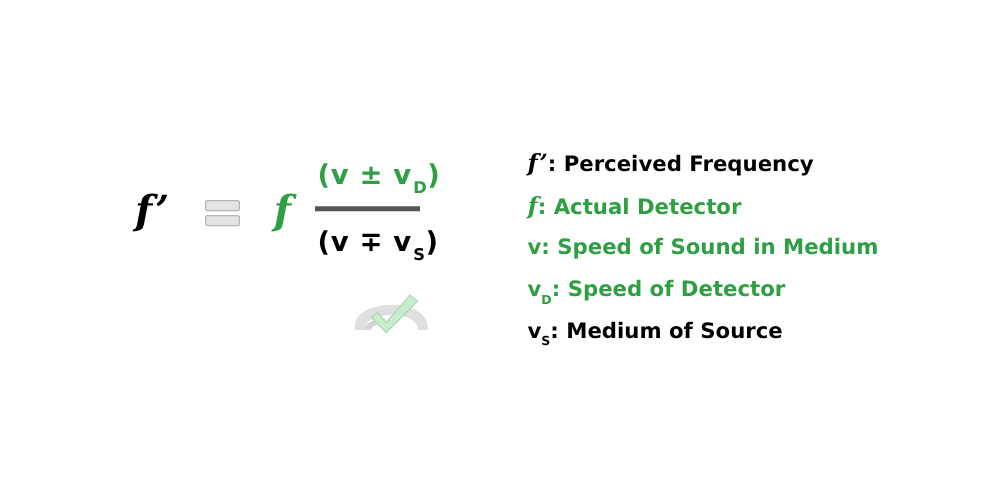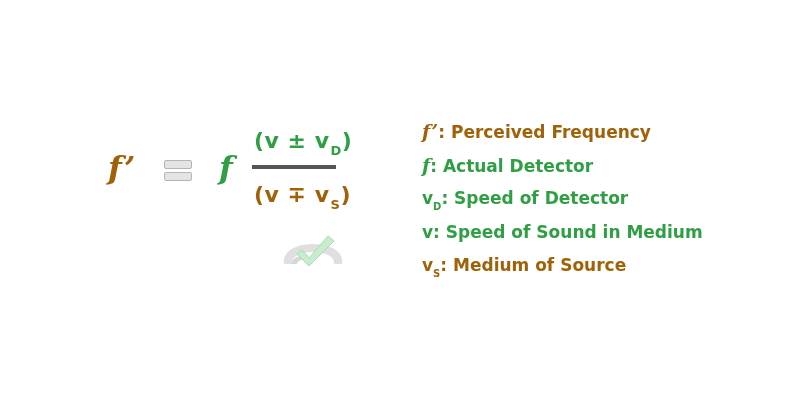--- a/index.html
+++ b/index.html
@@ -7,21 +7,21 @@
       padding: 0;
       background: #ffffff;
     }
     body {
       width: 800px;
       height: 400px;
       position: relative;
       overflow: hidden;
       font-family: "DejaVu Sans", sans-serif;
     }
-    .light { color: #a16207; }
+    .light { color: #000000; }
     .dark { color: #2f9f44; }
 
     .f-prime {
       position: absolute;
       left: 108px;
       top: 150px;
       font-family: "DejaVu Serif", serif;
       font-style: italic;
       font-weight: bold;
       font-size: 32px;
@@ -146,21 +146,21 @@
 </div>
 
 <div class="legend">
   <div class="legend-item light">
     <span class="sym-f">f’</span><span>: Perceived Frequency</span>
   </div>
   <div class="legend-item dark">
     <span class="sym-f">f</span><span>: Actual Detector</span>
   </div>
   <div class="legend-item dark">
-    <span>v</span><span class="sub-s">D</span><span>: Speed of Detector</span>
+    <span>v</span><span>: Speed of Sound in Medium</span>
   </div>
   <div class="legend-item dark">
-    <span>v</span><span>: Speed of Sound in Medium</span>
+    <span>v</span><span class="sub-s">D</span><span>: Speed of Detector</span>
   </div>
   <div class="legend-item light">
     <span>v</span><span class="sub-s">S</span><span>: Medium of Source</span>
   </div>
 </div>
 
 </body></html>

